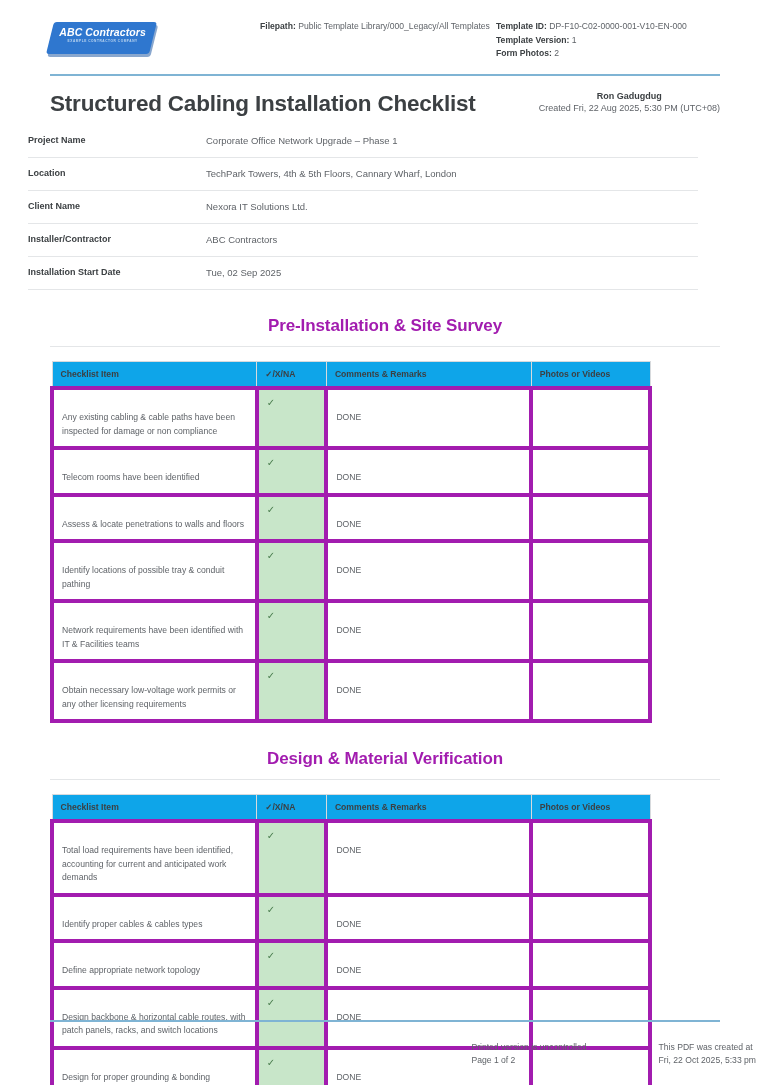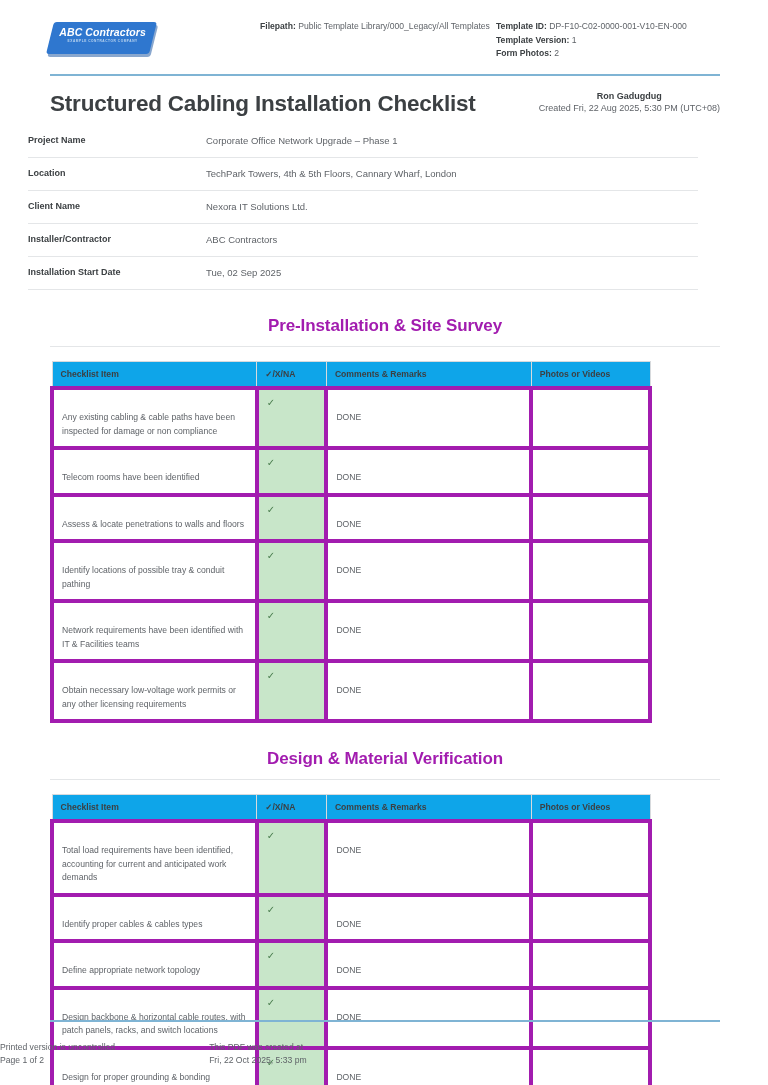--- a/index.html
+++ b/index.html
@@ -181,25 +181,25 @@
   .footer-rule {
     position: absolute;
     left: 50px;
     right: 48px;
     bottom: 63px;
     height: 2px;
     background: #7fb4d4;
   }
   .footer {
     position: absolute;
-    left: 0; right: 6px;
+    left: 0; right: 12px;
     bottom: 18px;
     display: flex;
-    justify-content: flex-start;
-    gap: 94px;
+    justify-content: flex-end;
+    gap: 72px;
   }
   .footer-col { font-size: 8.6px; color: #5f6368; line-height: 13px; }
 </style>
 </head>
 <body>
 
 <div class="page">
 
   <div class="doc-header">
     <div class="logo-wrap">

